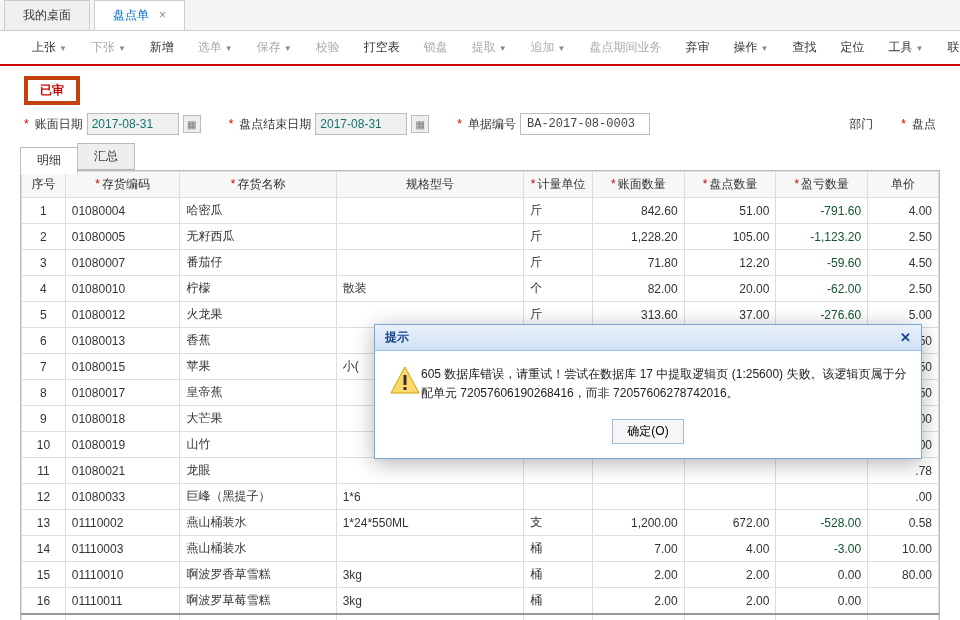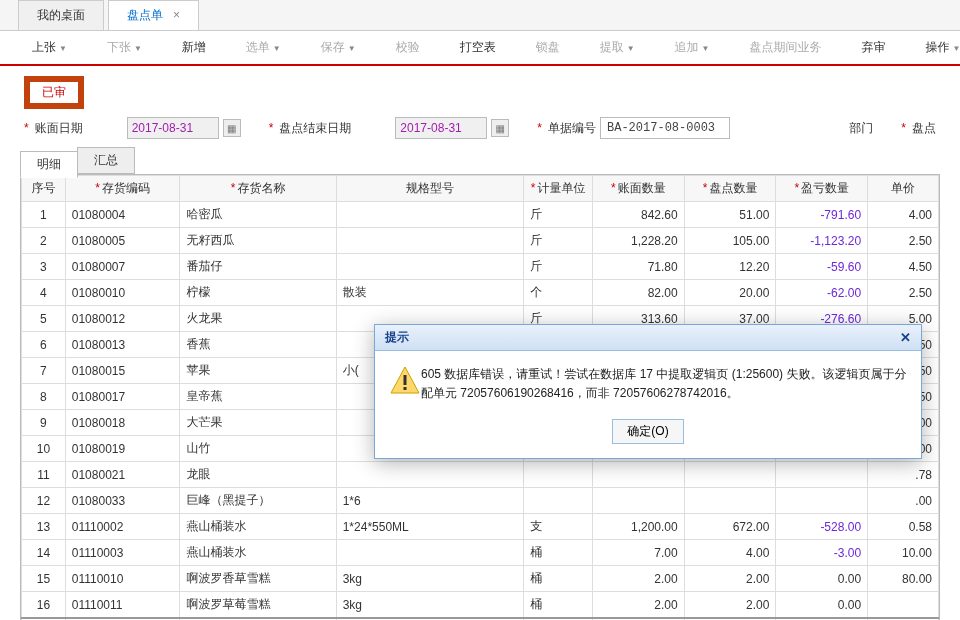--- a/index.html
+++ b/index.html
@@ -1,47 +1,47 @@
 <!DOCTYPE html>
 <html><head>
   <meta charset="utf-8">
   <style>
     * { margin:0; padding:0; box-sizing:border-box; }
     body { font:12px "Microsoft YaHei", SimSun, sans-serif; color:#333; background:#fff; width:960px; height:620px; overflow:hidden; position:relative; }
-    .tab-strip { display:flex; border-bottom:1px solid #ccc; background:#f5f5f5; padding-left:18px; }
+    .tab-strip { display:flex; border-bottom:1px solid #ccc; background:#f5f5f5; padding-left:4px; }
     .tab { padding:6px 18px; border:1px solid #ccc; border-bottom:none; margin-right:4px; background:#f0f0f0; cursor:pointer; position:relative; }
     .tab.active { background:#fff; color:#0070d0; }
     .tab .close { margin-left:10px; color:#888; }
-    .toolbar { display:flex; border-bottom:2px solid #c00; background:#fff; padding:4px 8px 4px 20px; align-items:center; gap:16px; }
+    .toolbar { display:flex; border-bottom:2px solid #c00; background:#fff; padding:4px 8px 4px 20px; align-items:center; gap:0; }
     .tb-item { padding:4px 12px; cursor:pointer; white-space:nowrap; color:#333; }
     .tb-item.dim { color:#aaa; }
     .tb-item .arr { font-size:8px; margin-left:3px; color:#888; }
-    .badge { display:inline-block; border:6px solid #c2410c; color:#c00; padding:2px 12px; margin:10px 0 4px 24px; font-weight:normal; }
+    .badge { display:inline-block; border:4px solid #c2410c; color:#c00; padding:2px 12px; margin:10px 0 4px 24px; font-weight:bold; }
     .form-row { display:flex; align-items:center; padding:4px 24px 8px; gap:28px; }
     .fld { display:flex; align-items:center; gap:4px; }
     .req { color:#c00; margin-right:2px; }
     .lbl { }
-    .dateinp { border:1px solid #bbb; background:#f0f0f0; padding:3px 4px; width:92px; color:#a21caf;margin-left:40px; }
+    .dateinp { border:1px solid #bbb; background:#f0f0f0; padding:3px 4px; width:92px; color:#0f766e; }
     .calicon { width:18px; height:18px; border:1px solid #bbb; background:#eee; display:inline-flex; align-items:center; justify-content:center; font-size:10px; color:#777; }
     .txtinp { border:1px solid #bbb; padding:3px 6px; width:130px; color:#444;font-family:Liberation Mono, monospace; }
     .dept { border:1px solid #bbb; background:#eee; padding:3px 20px 3px 6px; width:110px; color:#444; position:relative; }
     .dept .mag { position:absolute; right:4px; top:3px; color:#888; }
     .sub-tabs { display:flex; border-bottom:1px solid #bbb; margin:0 20px 0 20px; }
     .sub-tab { padding:4px 16px; border:1px solid #bbb; background:#eee; cursor:pointer; }
     .sub-tab.active { background:#fff; border-bottom-color:#fff; position:relative; top:4px; }
     .sub-tab + .sub-tab { margin-left:-1px; }
     .grid-wrap { margin:0 20px 0 20px; border:1px solid #bbb; border-top:none; width:920px; }
     table { border-collapse:collapse; width:100%; table-layout:fixed; }
     th, td { border:1px solid #ddd; padding:4px 6px; height:24px; overflow:hidden; white-space:nowrap; }
     th { background:#f7f7f7; text-align:center; font-weight:normal; }
     th .req { color:#c00; }
     td { text-align:left; }
     td.num, th.num { text-align:right; }
     td.ctr { text-align:center; }
-    td.neg { color:#6d28d9; }
+    td.neg { color:#14532d; }
     tr.total td { font-weight:bold; border-top:2px solid #999; }
     
     .dlg { position:absolute; left:374px; top:324px; width:548px; background:#fff; border:1px solid #7aa7d6; box-shadow:0 4px 20px rgba(0,0,0,.3); }
     .dlg-hd { background:linear-gradient(#e9f1fb,#cfe0f4); border-bottom:1px solid #9bbde0; padding:4px 10px; display:flex; justify-content:space-between; align-items:center; font-weight:bold; color:#15428b; }
     .dlg-close { cursor:pointer; color:#15428b; font-size:13px; }
     .dlg-body { padding:14px 14px 8px; display:flex; align-items:flex-start; }
     .dlg-ico { width:32px; height:32px; flex-shrink:0;}
     .dlg-ico svg { width:32px; height:32px; }
     .dlg-msg { font-size:12px; line-height:1.6; color:#222; }
     .dlg-ft { padding:8px 8px 14px; text-align:center; }

